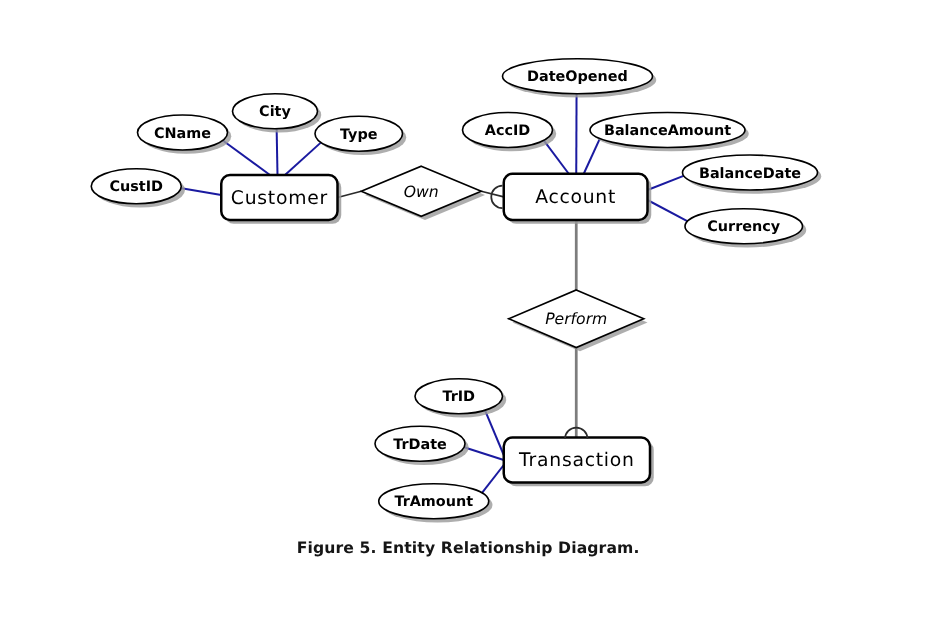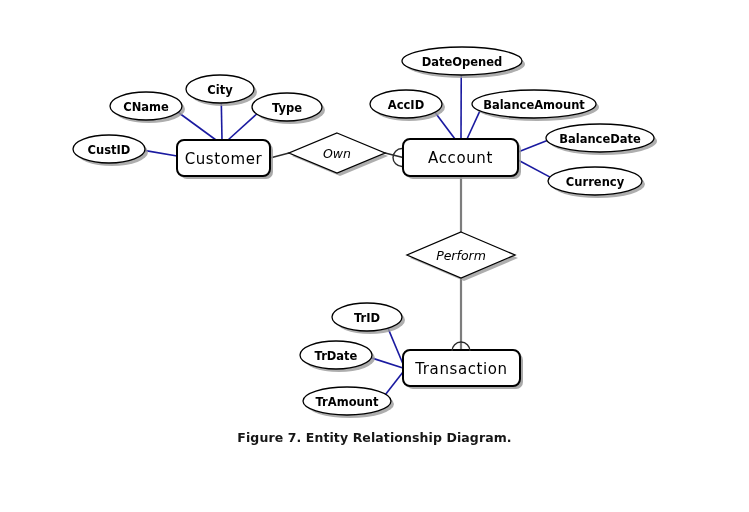--- a/index.html
+++ b/index.html
@@ -201,14 +201,14 @@
         <rect x="403" y="350" width="117" height="36" rx="7" ry="7" class="entity-box"></rect>
         <text x="461.5" y="369" class="entity-label">Transaction</text>
       </g>
 
     <g id="layer-markers">
         <path d="M 402 148.5 A 9 9 0 0 0 402 166.5" class="card-marker"></path>
         <path d="M 452 351 A 9 9 0 0 1 470 351" class="card-marker"></path>
       </g>
   </svg>
 
-  <div class="figure-caption">Figure 7. Entity Relationship Diagram.</div>
+  <div class="figure-caption">Figure 5. Entity Relationship Diagram.</div>
 </div>
 
 </body></html>

